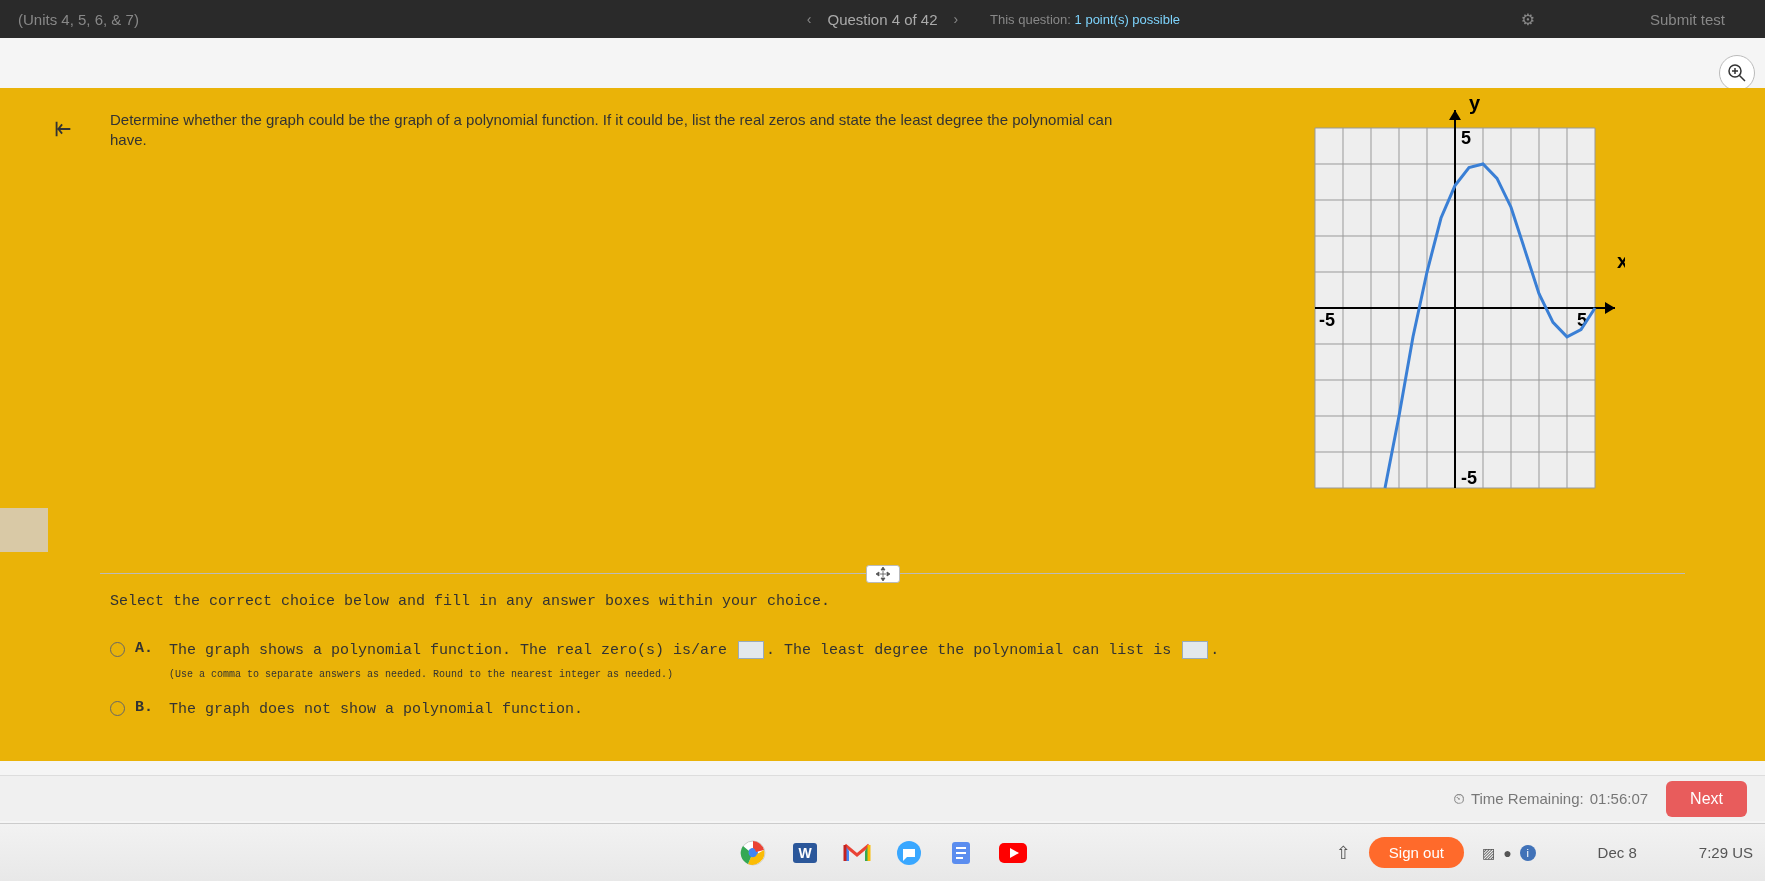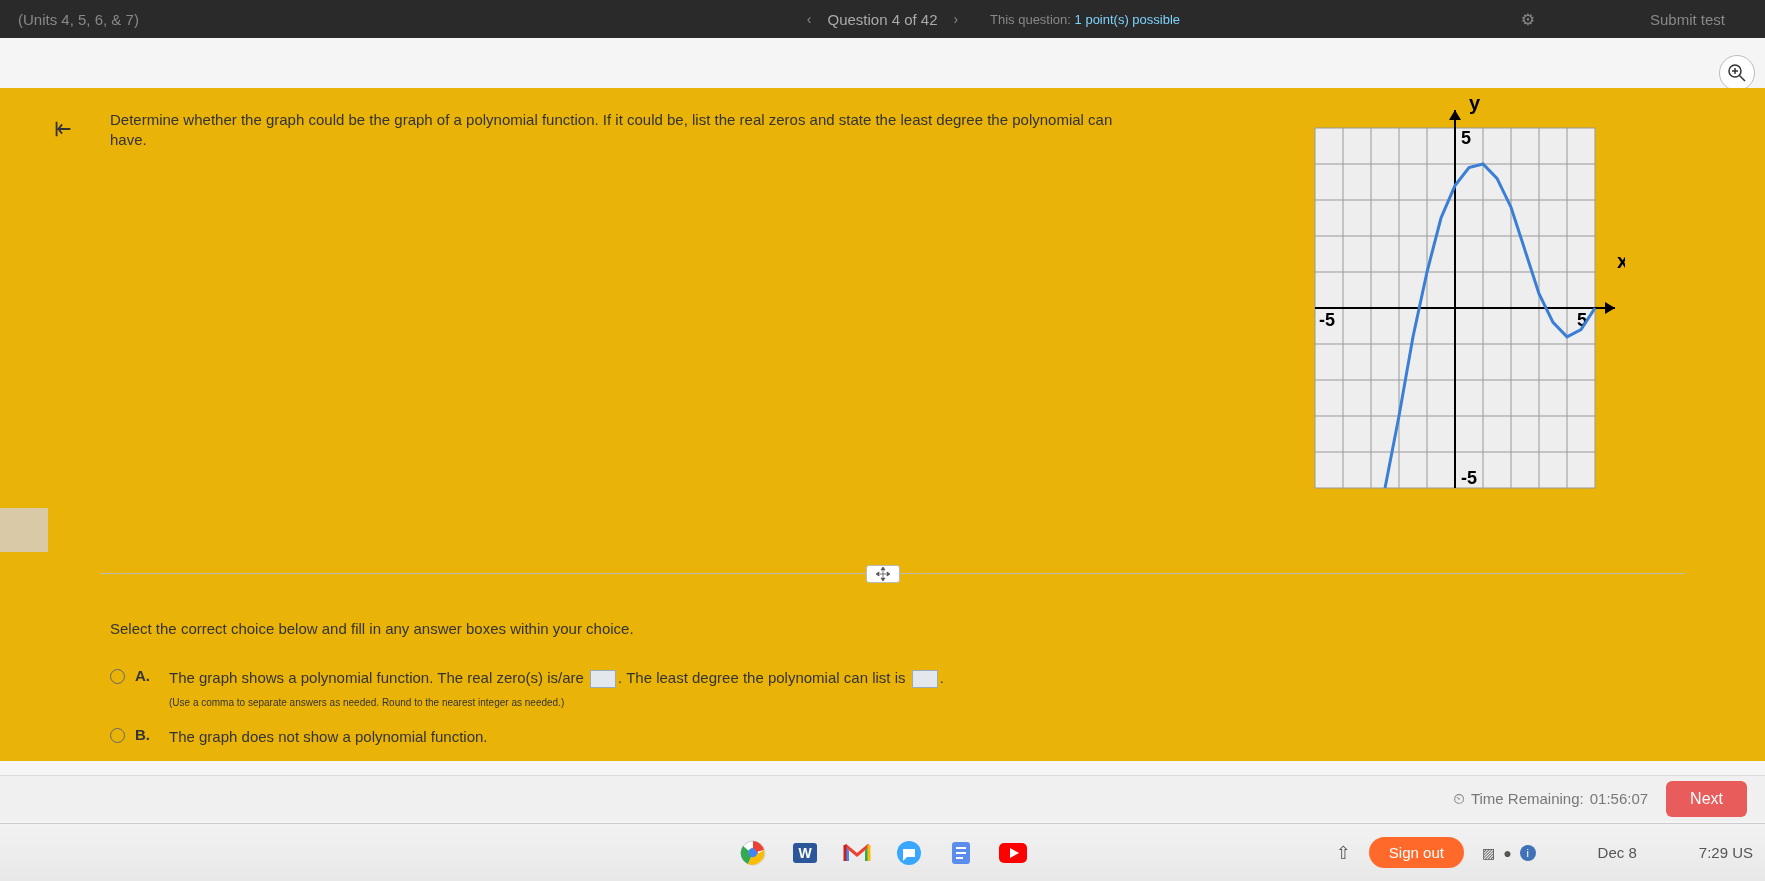--- a/index.html
+++ b/index.html
@@ -121,22 +121,23 @@
       border: 1px solid #bbb;
       border-radius: 3px;
       display: flex;
       align-items: center;
       justify-content: center;
       cursor: ns-resize;
     }
     .answer-area {
       position: absolute;
       left: 110px;
-      top: 532px;
+      top: 505px;
       right: 80px;
+      font-family: Liberation Mono, monospace;
     }
     .answer-intro {
       font-size: 15px;
       color: #333;
       margin-bottom: 30px;
     }
     .choice-row {
       display: flex;
       align-items: flex-start;
       margin-bottom: 14px;

